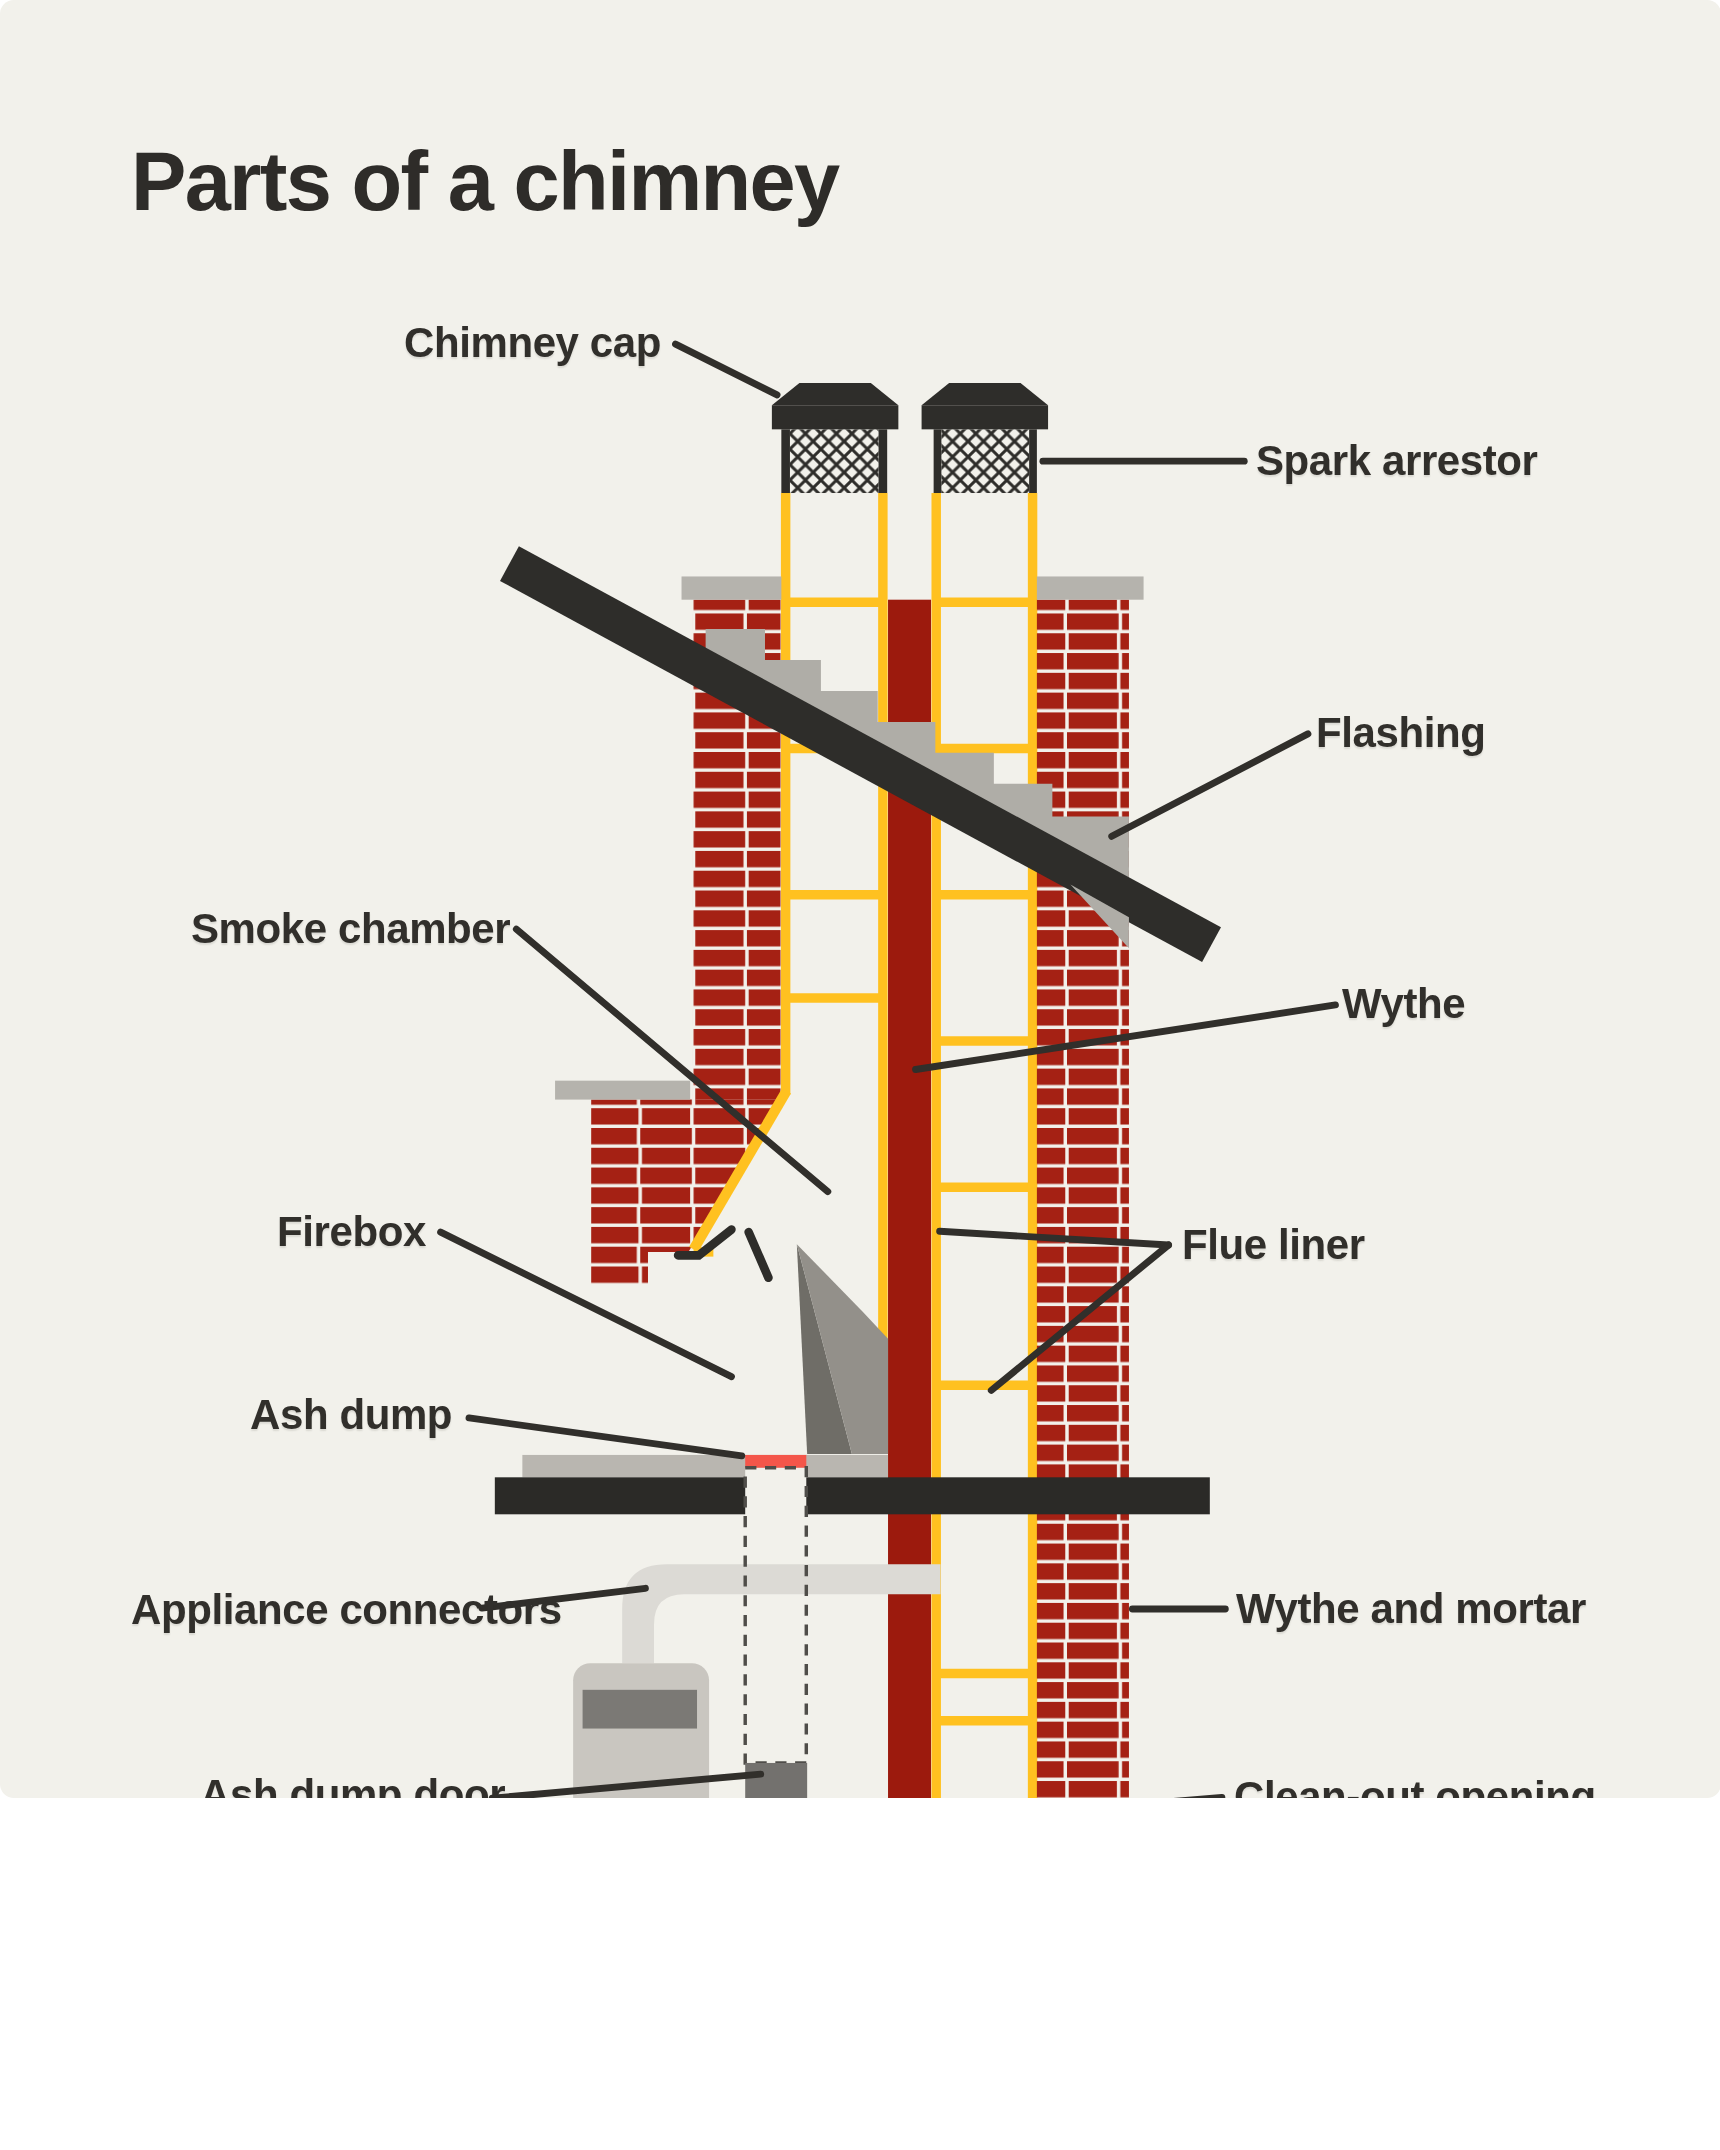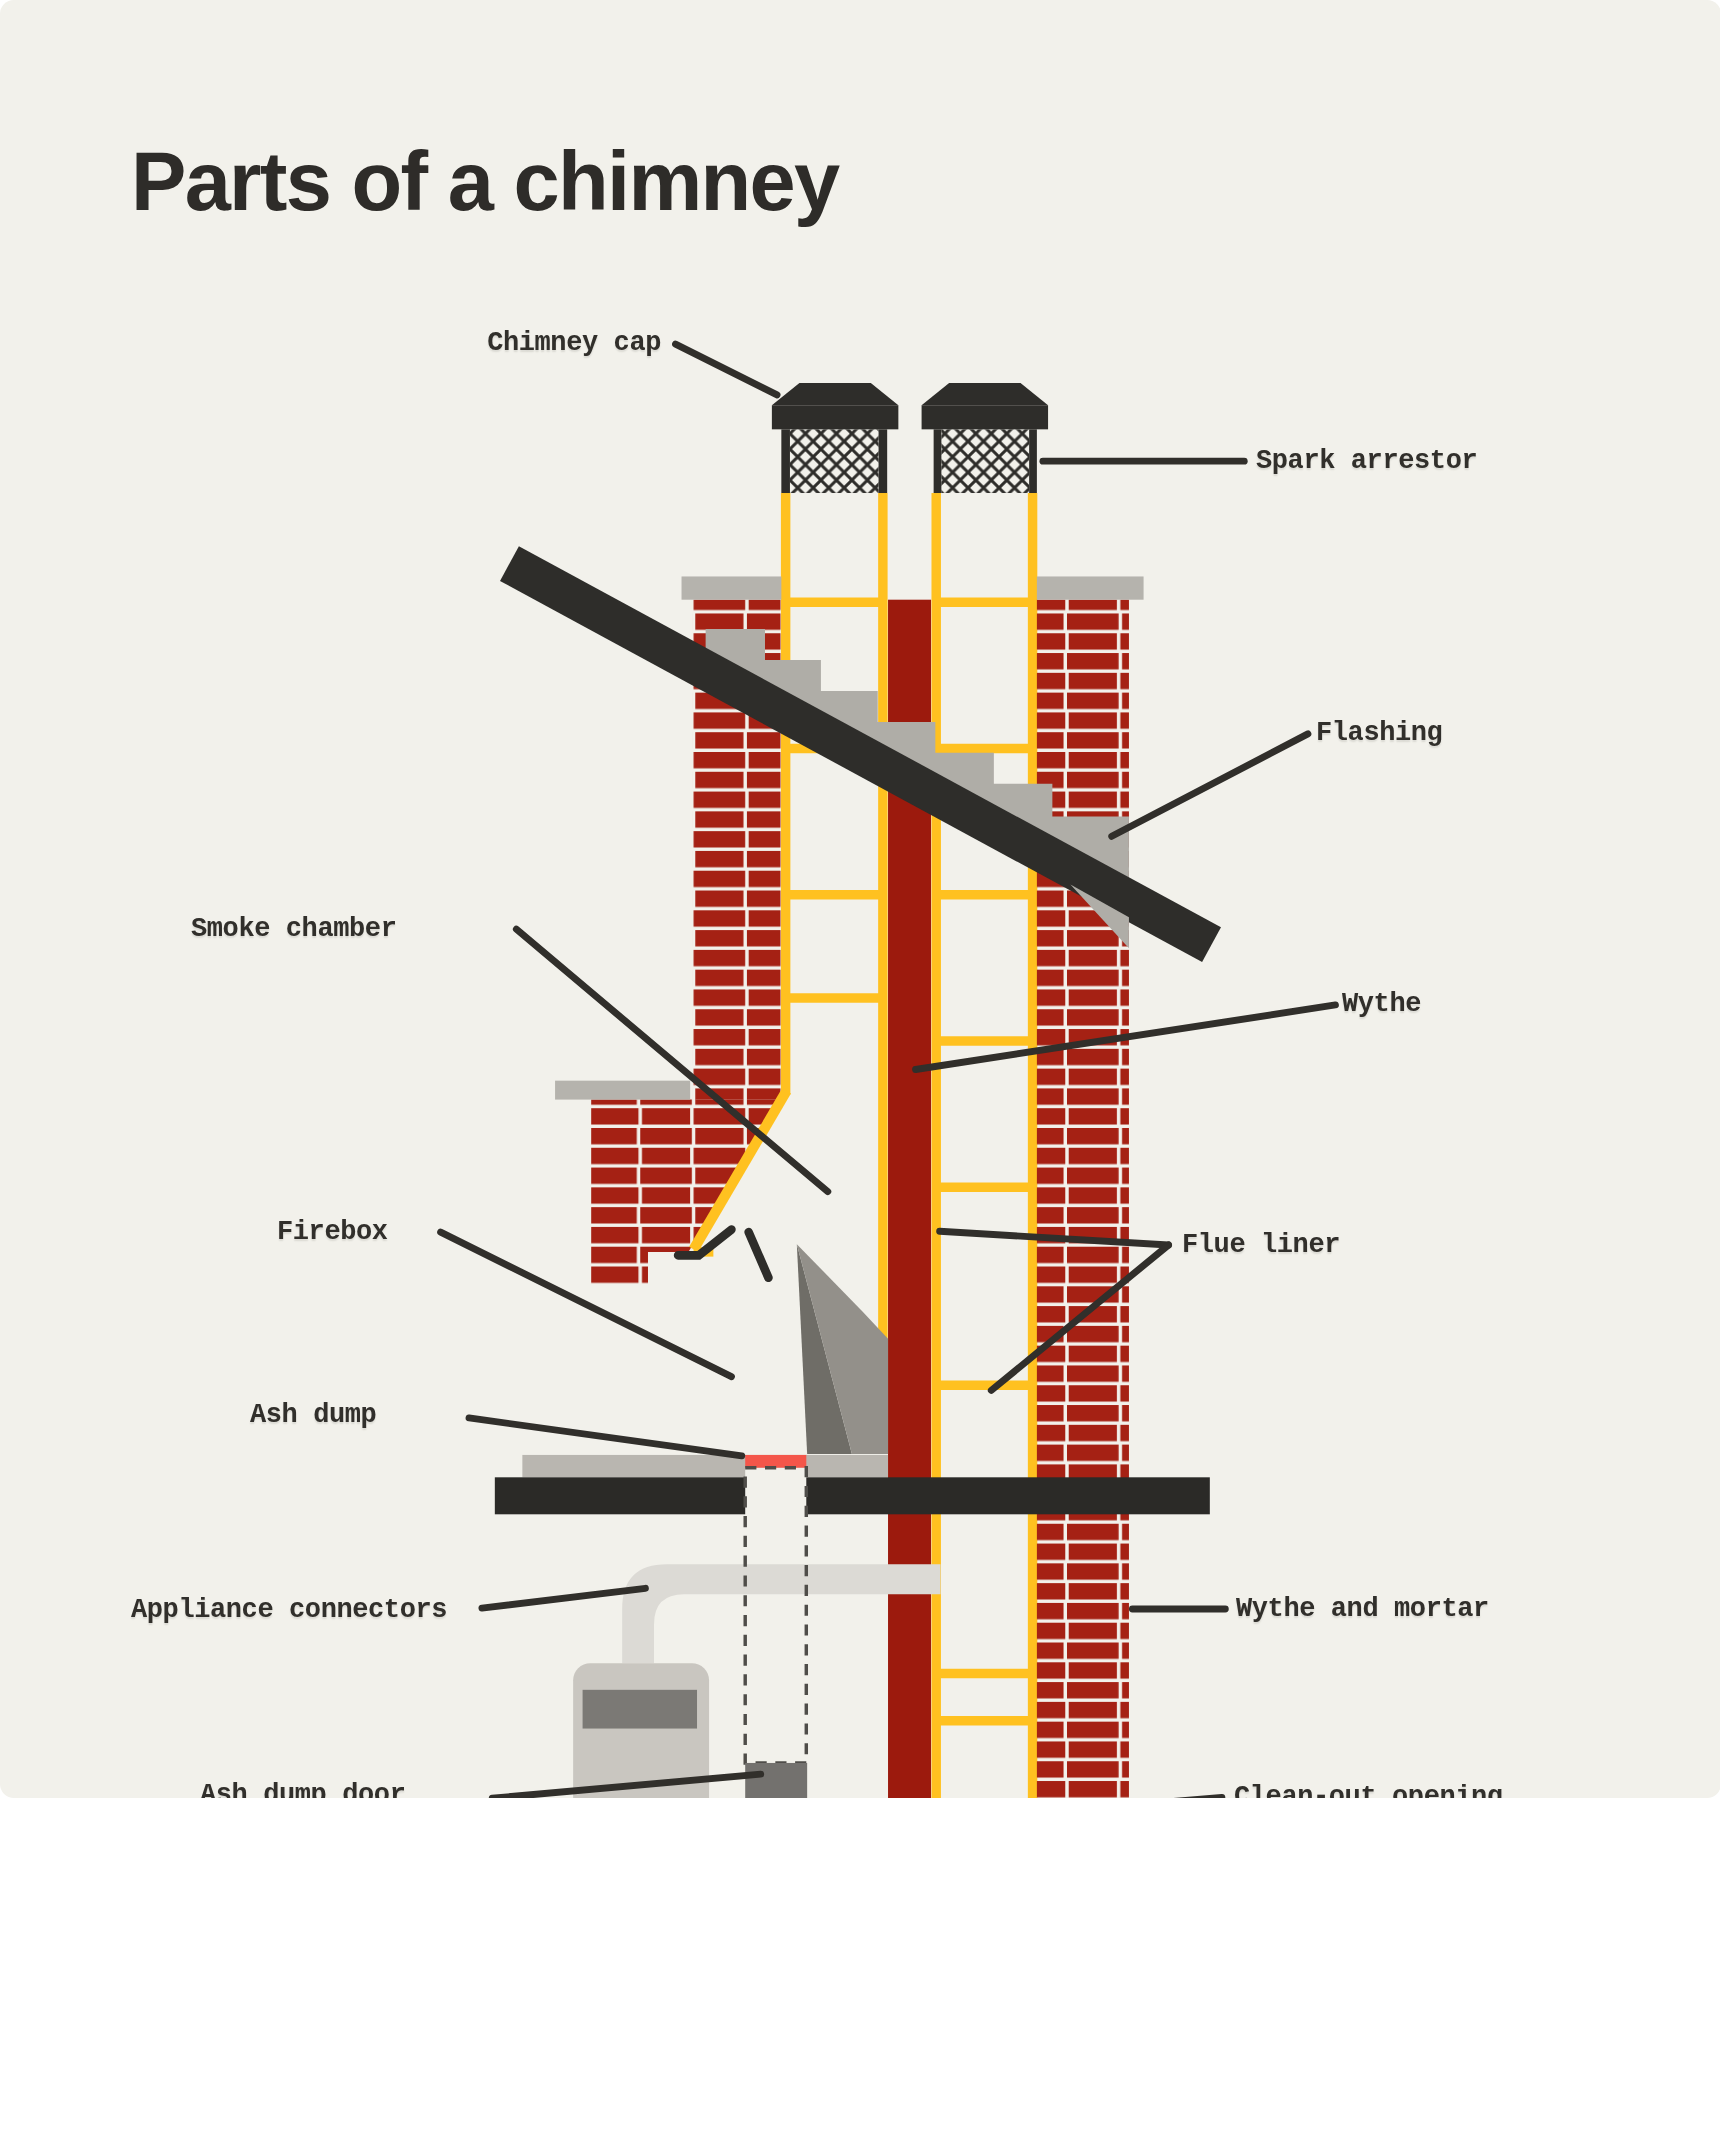--- a/index.html
+++ b/index.html
@@ -21,27 +21,26 @@
     left:131px;top:134px;
     font-size:83px;
     font-weight:700;
     letter-spacing:-1.7px;
     color:#2E2C29;
     white-space:nowrap;
   }
   .lbl{
     position:absolute;
     transform:translateY(-50%);
-    font-size:27px;
+    font-size:42px;
     font-weight:700;
     color:#312F2B;
     letter-spacing:-0.4px;
     white-space:nowrap;
     text-shadow:0 1.7px 1.7px rgba(49,47,43,0.12);
-    font-family:Liberation Mono, monospace;
   }
   .logo{
     position:absolute;
     left:1456px;top:1970px;
     font-size:58px;
     font-weight:700;
     letter-spacing:-2.6px;
     color:#FF6153;
     white-space:nowrap;
   }

